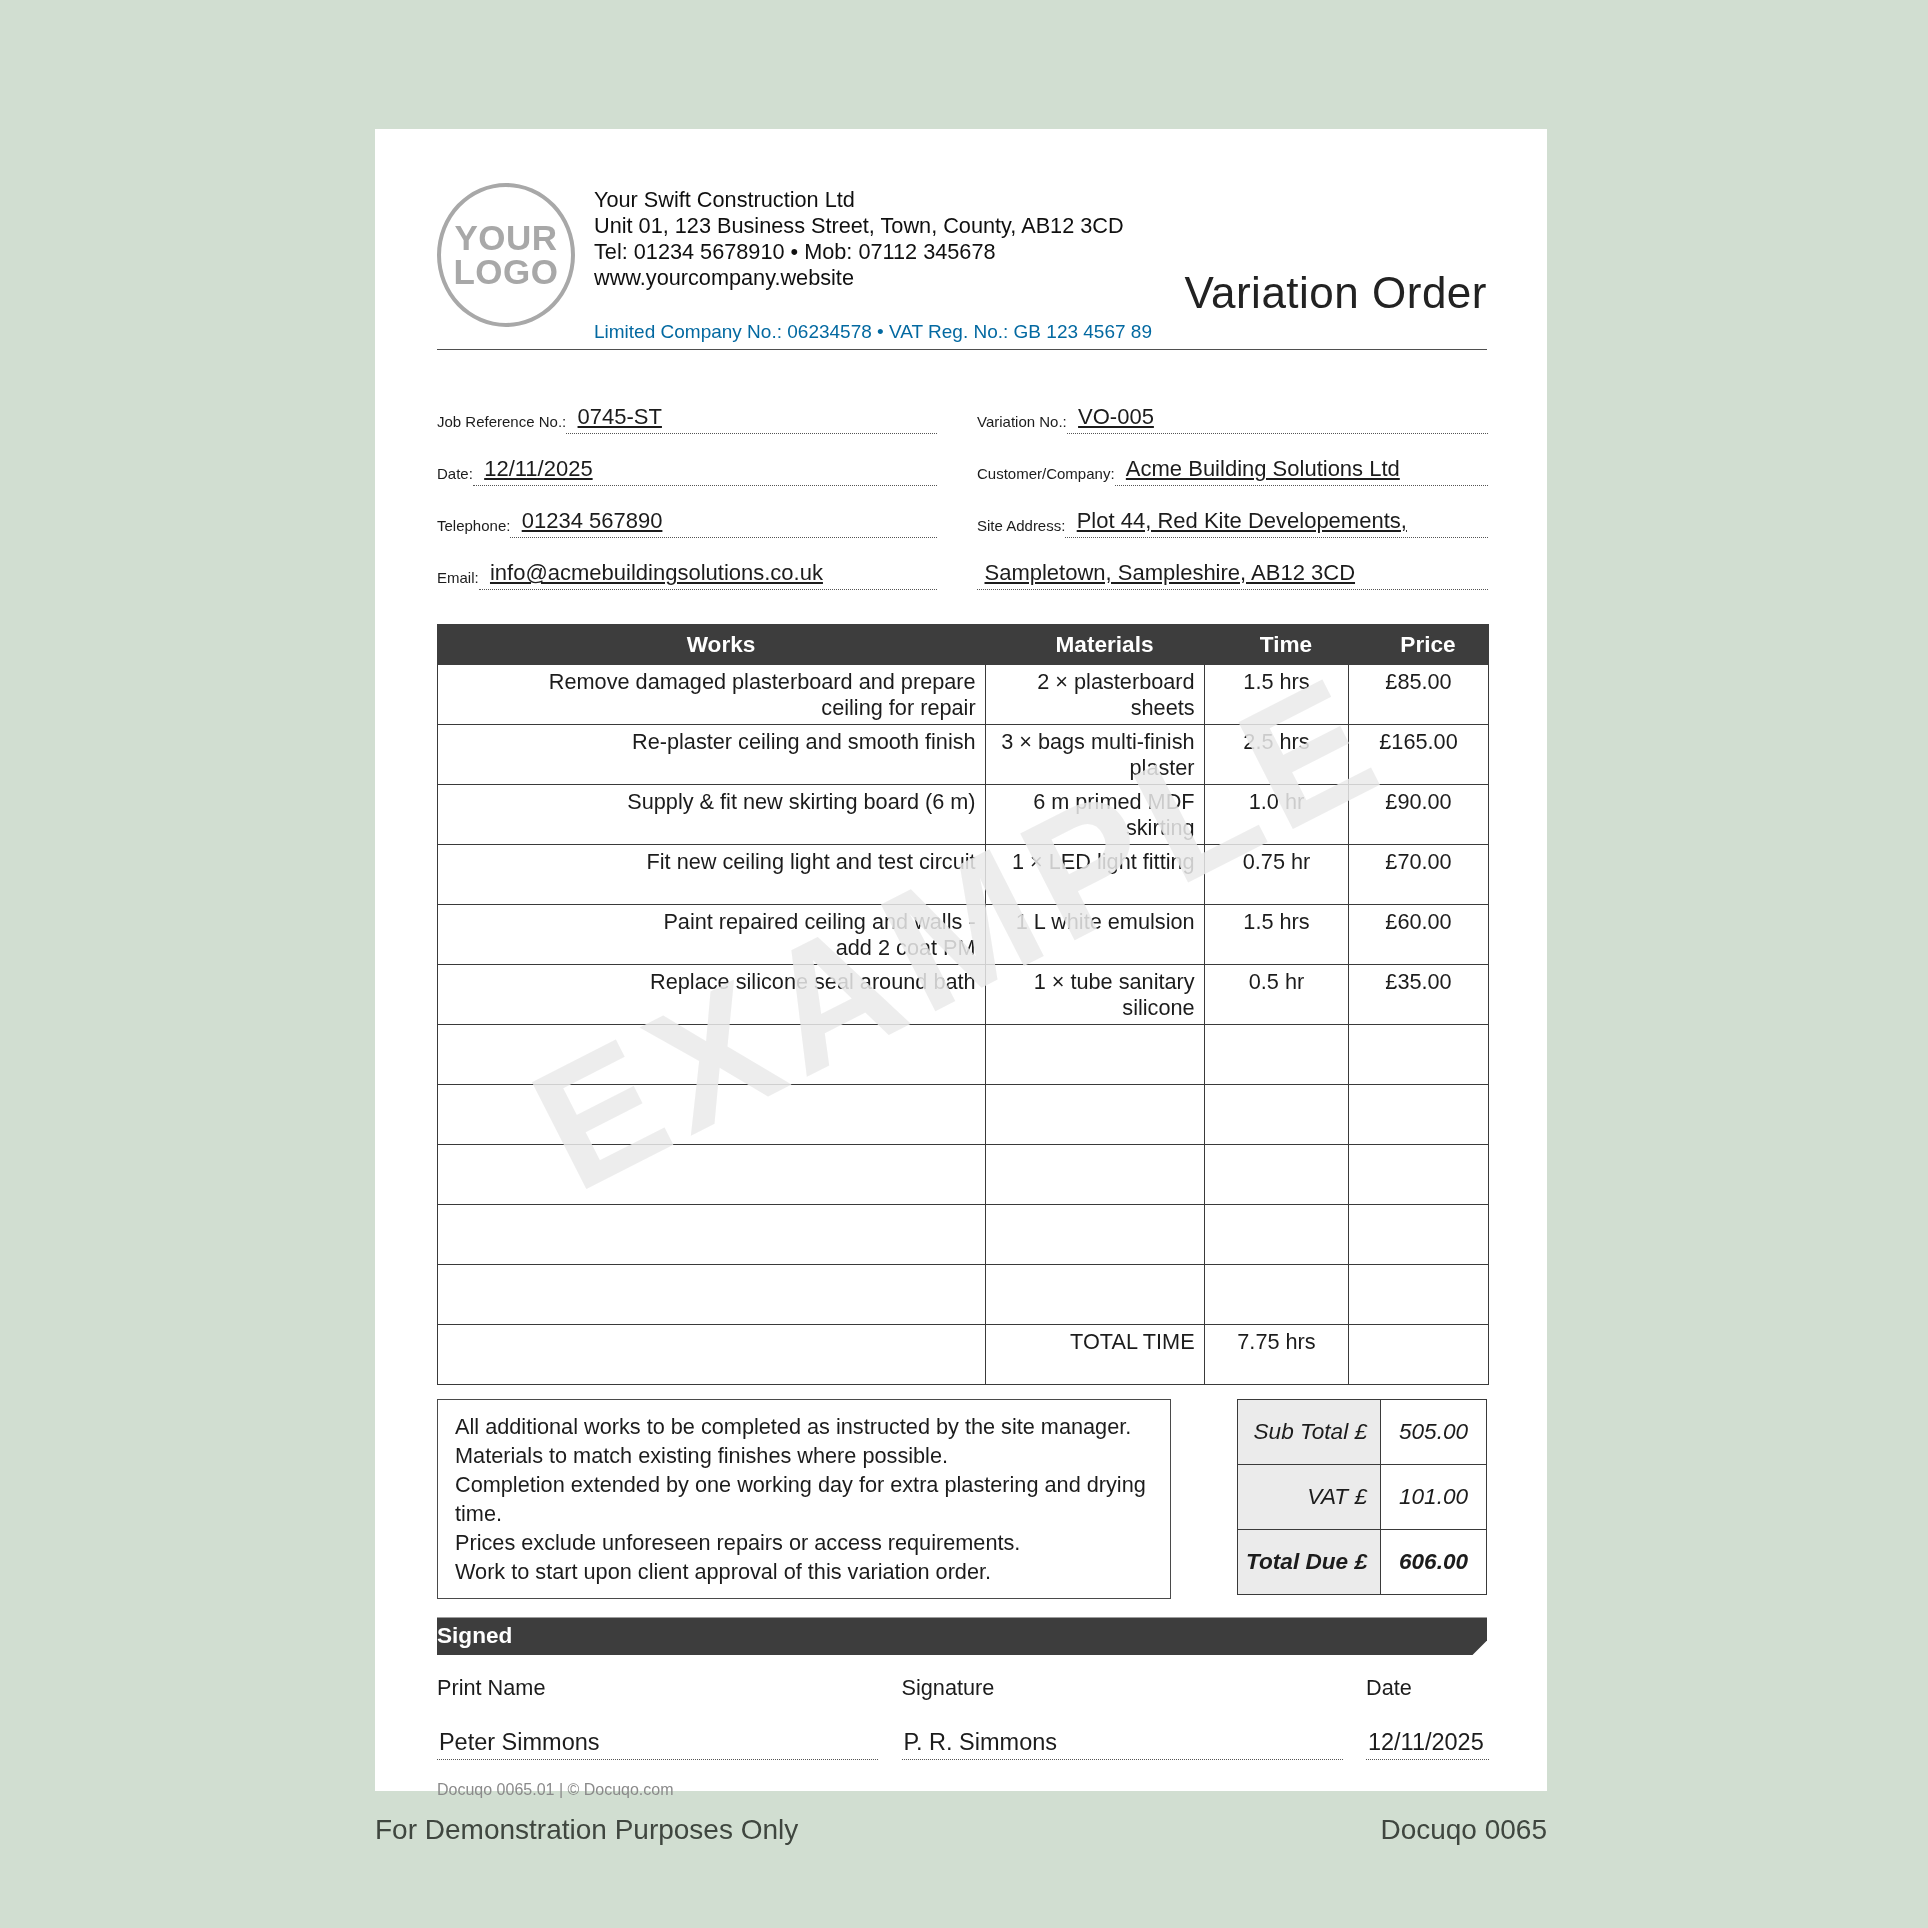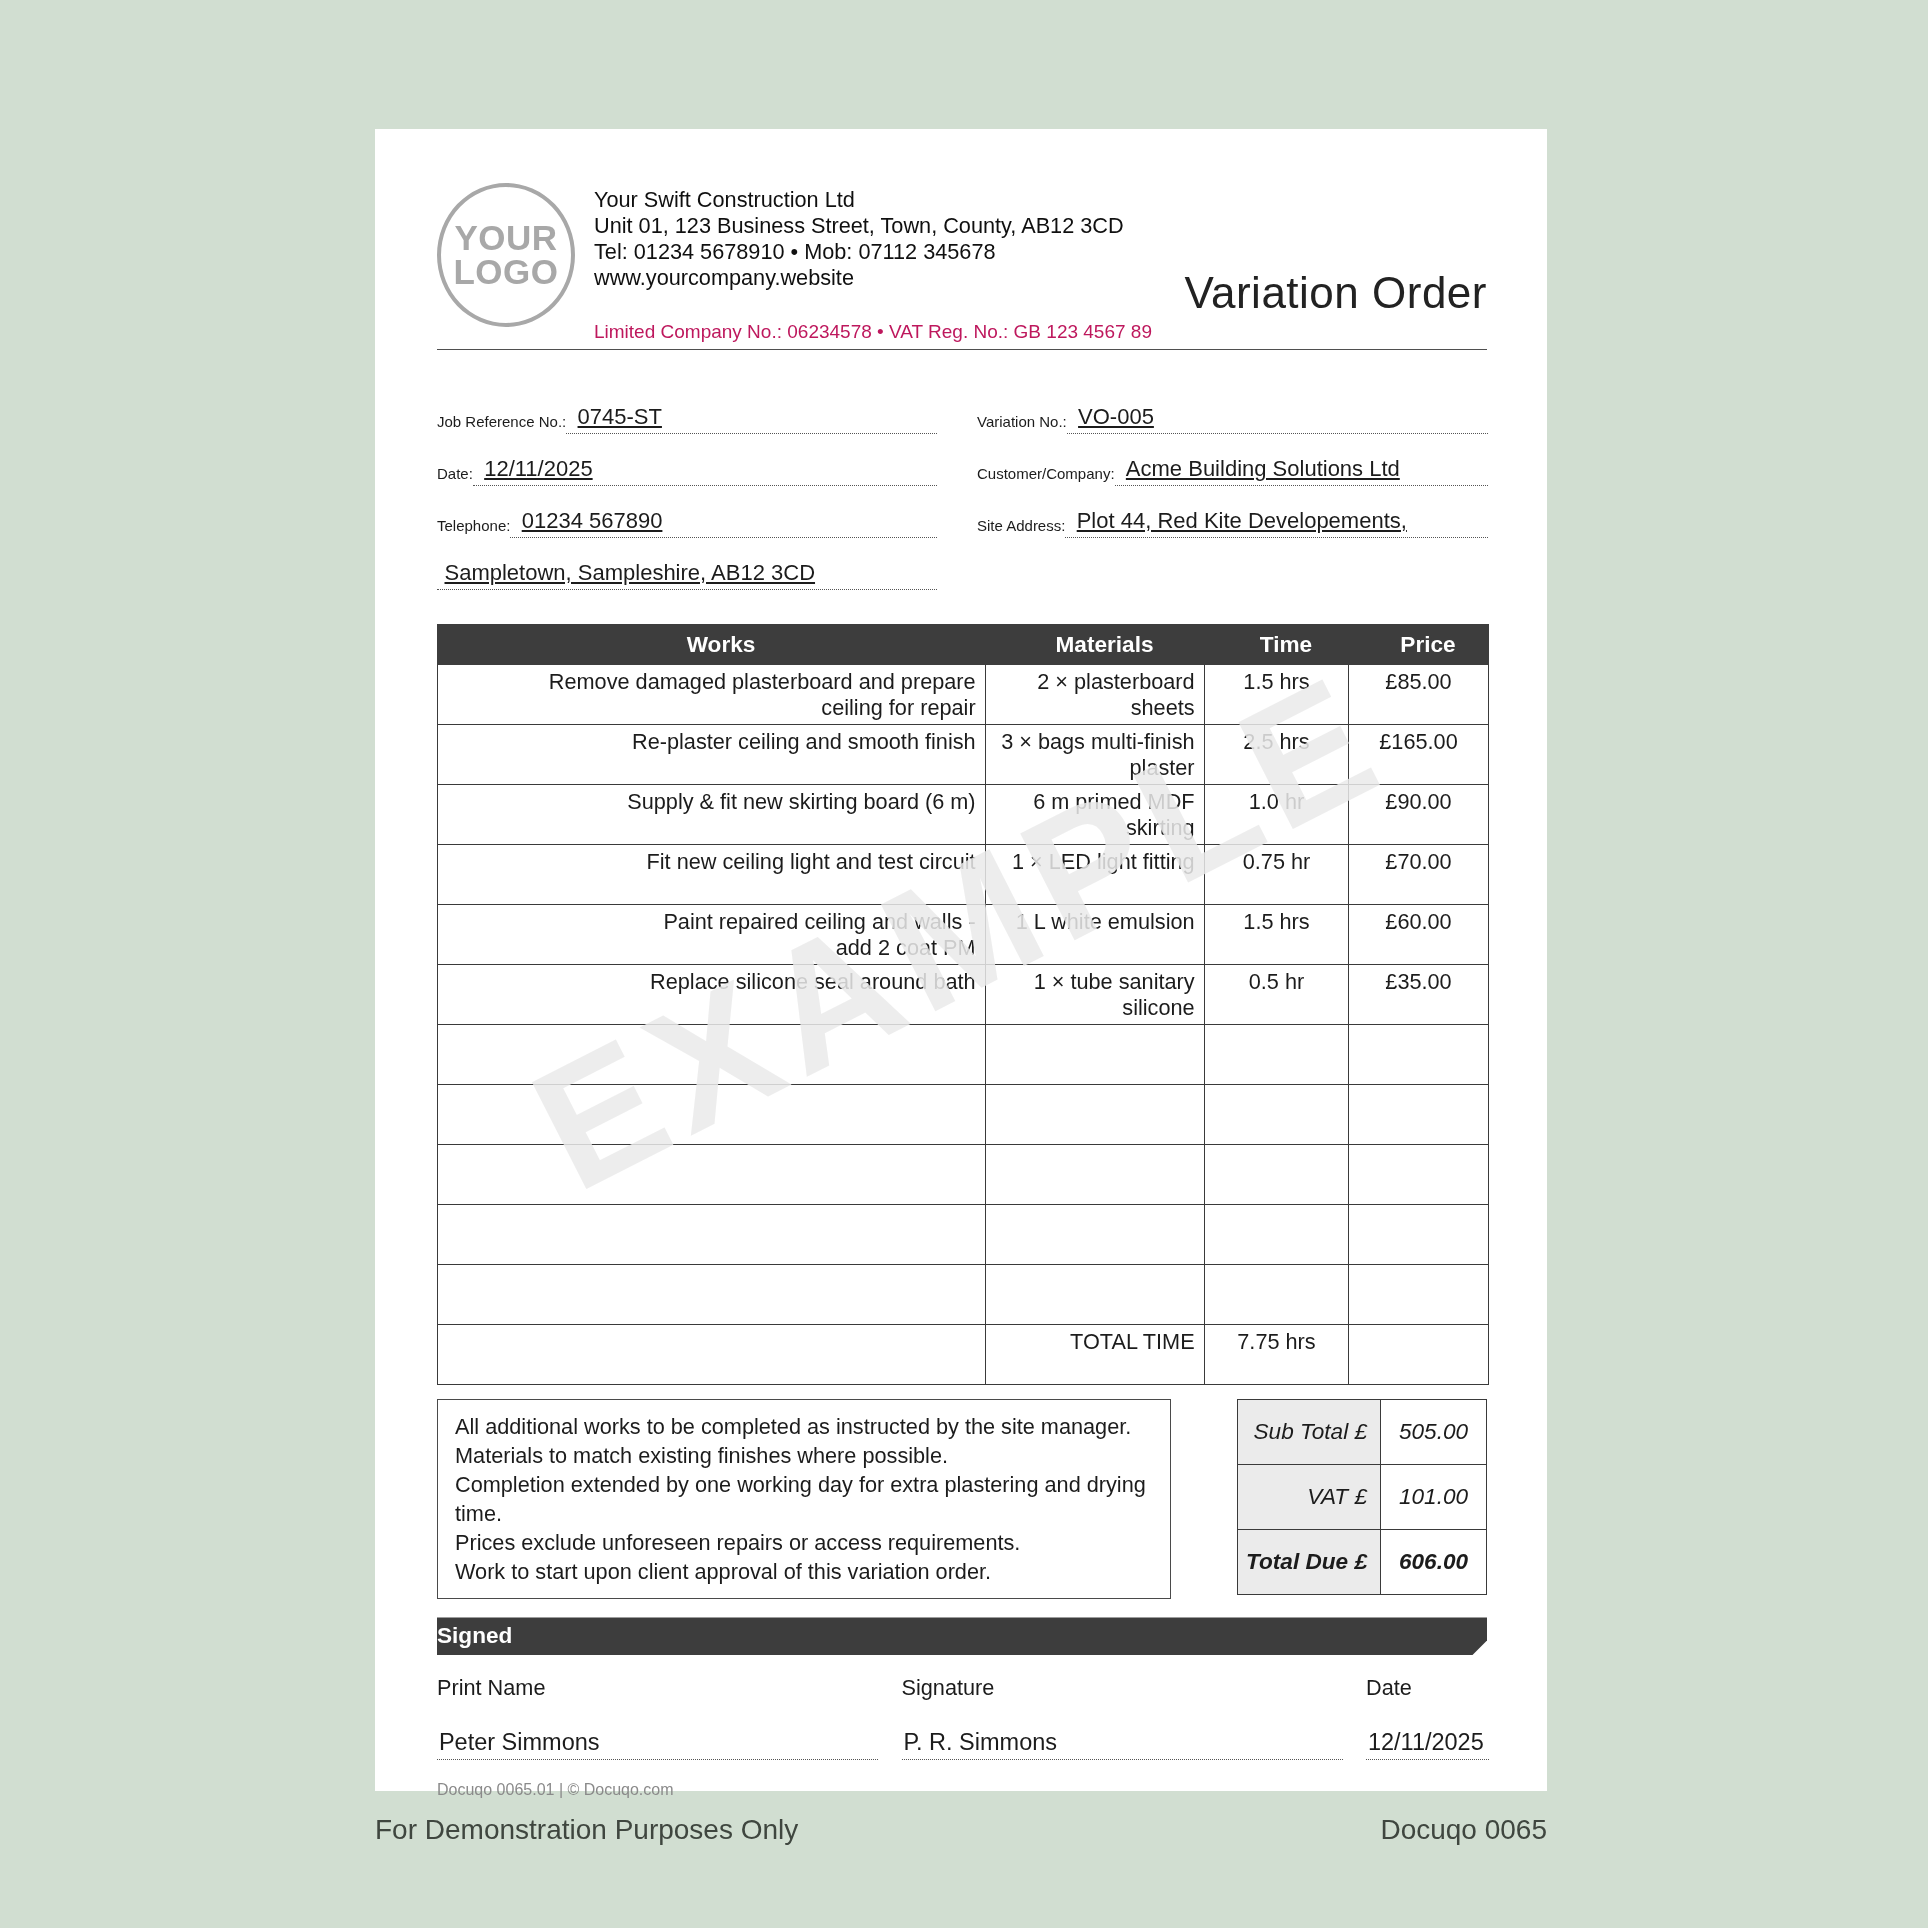--- a/index.html
+++ b/index.html
@@ -12,21 +12,21 @@
 
   
   .header-top { position:relative; height:168px; }
   .logo { position:absolute; left:0; top:1.9px; width:130px; height:136px;
           border:4.7px solid #a8a8a8; border-radius:50%;
           display:flex; flex-direction:column; align-items:center; justify-content:center;
           color:#a8a8a8; font-weight:bold; font-size:35px; line-height:0.98; letter-spacing:0.5px; }
   .company-info { position:absolute; left:157px; top:5.6px; font-size:21.7px; line-height:26px; color:#101010; }
   .doc-title { position:absolute; right:0; top:87px; margin:0; font-size:44px; font-weight:300;
                color:#222; letter-spacing:0.5px; white-space:nowrap; }
-  .company-legal { position:absolute; left:157px; bottom:5.6px; font-size:19px; color:#be185d; }
+  .company-legal { position:absolute; left:157px; bottom:5.6px; font-size:19px; color:#0369a1; }
   .rule { border:none; border-top:1.9px solid #4f4f4f; margin:0; }
 
   
   .fields { margin-top:32px; display:grid; grid-template-columns:500px 511px; column-gap:40px; }
   .field { height:52px; display:flex; align-items:flex-end; }
   .field .lbl { font-size:15px; padding-bottom:3.8px; white-space:nowrap; }
   .field .val { flex:1; border-bottom:1.9px dotted #555; font-size:22px;
                 padding:0 0 2.8px 11.3px; white-space:nowrap; overflow:hidden;text-decoration:underline; }
 
   
@@ -108,20 +108,24 @@
       </div>
       <div class="field">
         <span class="lbl">Telephone:</span>
         <span class="val">01234 567890</span>
       </div>
       <div class="field">
         <span class="lbl">Site Address:</span>
         <span class="val">Plot 44, Red Kite Developements,</span>
       </div>
       <div class="field">
+        <span class="lbl">Email:</span>
+        <span class="val">info@acmebuildingsolutions.co.uk</span>
+      </div>
+      <div class="field">
         <span class="val" style="padding-left:7.5px;">Sampletown, Sampleshire, AB12 3CD</span>
       </div>
     </div>
 
     <table class="vo-table">
       <colgroup>
           <col style="width:548px">
           <col style="width:219px">
           <col style="width:144px">
           <col style="width:140px">

